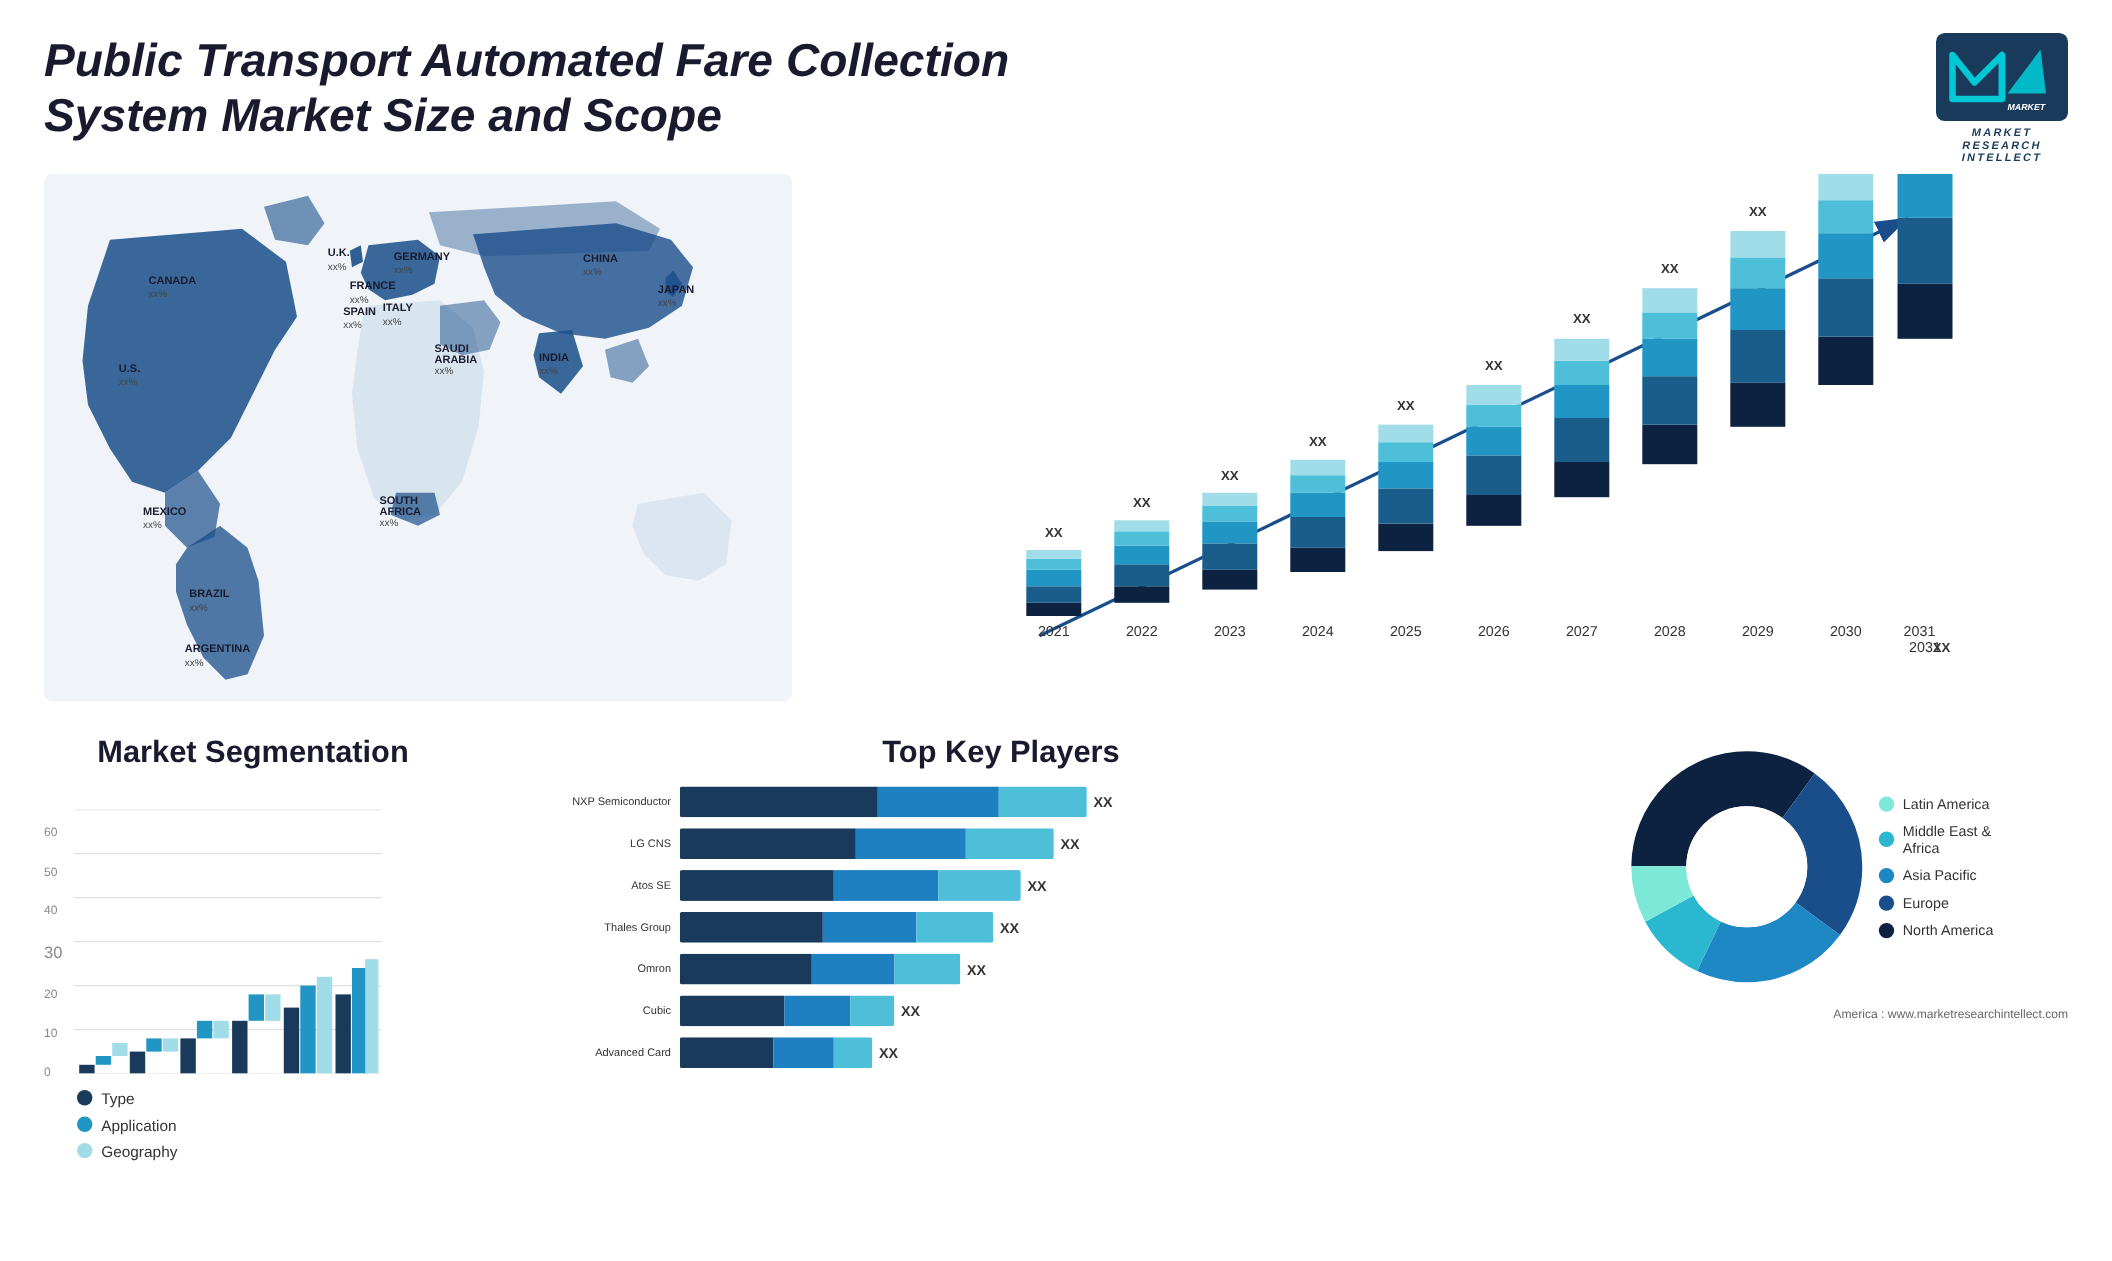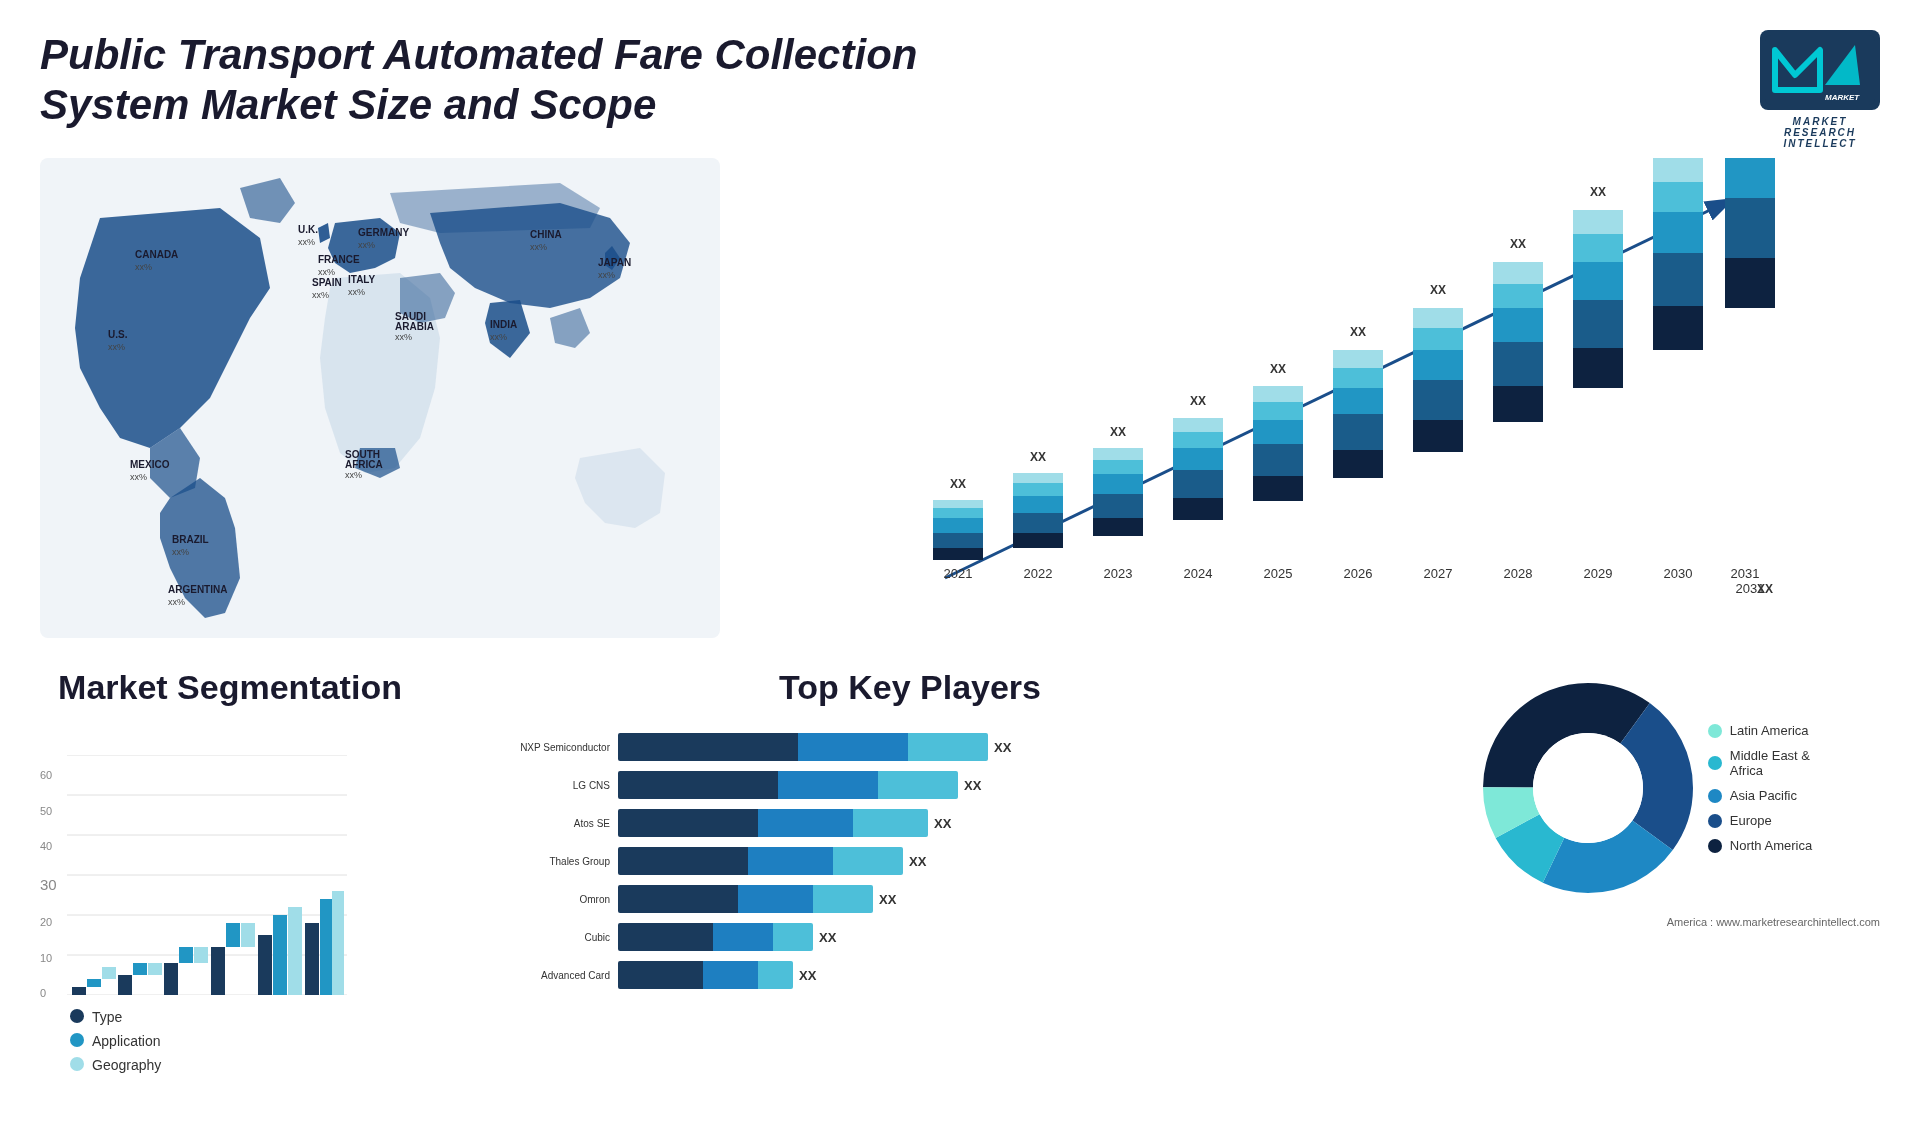--- a/index.html
+++ b/index.html
@@ -84,24 +84,24 @@
     }
     .players-section {
       flex: 1;
     }
     .regional-section {
       width: 480px;
       flex-shrink: 0;
     }
 
     .section-title {
-      font-size: 34px;
+      font-size: 28px;
       font-weight: 700;
       color: #1a1a2e;
-      margin-bottom: 26px;
+      margin-bottom: 15px;
       text-align: center;
     }
     .seg-legend {
       display: flex;
       flex-direction: column;
       gap: 8px;
       margin-top: 10px;
       margin-left: 30px;
     }
     .legend-item {

